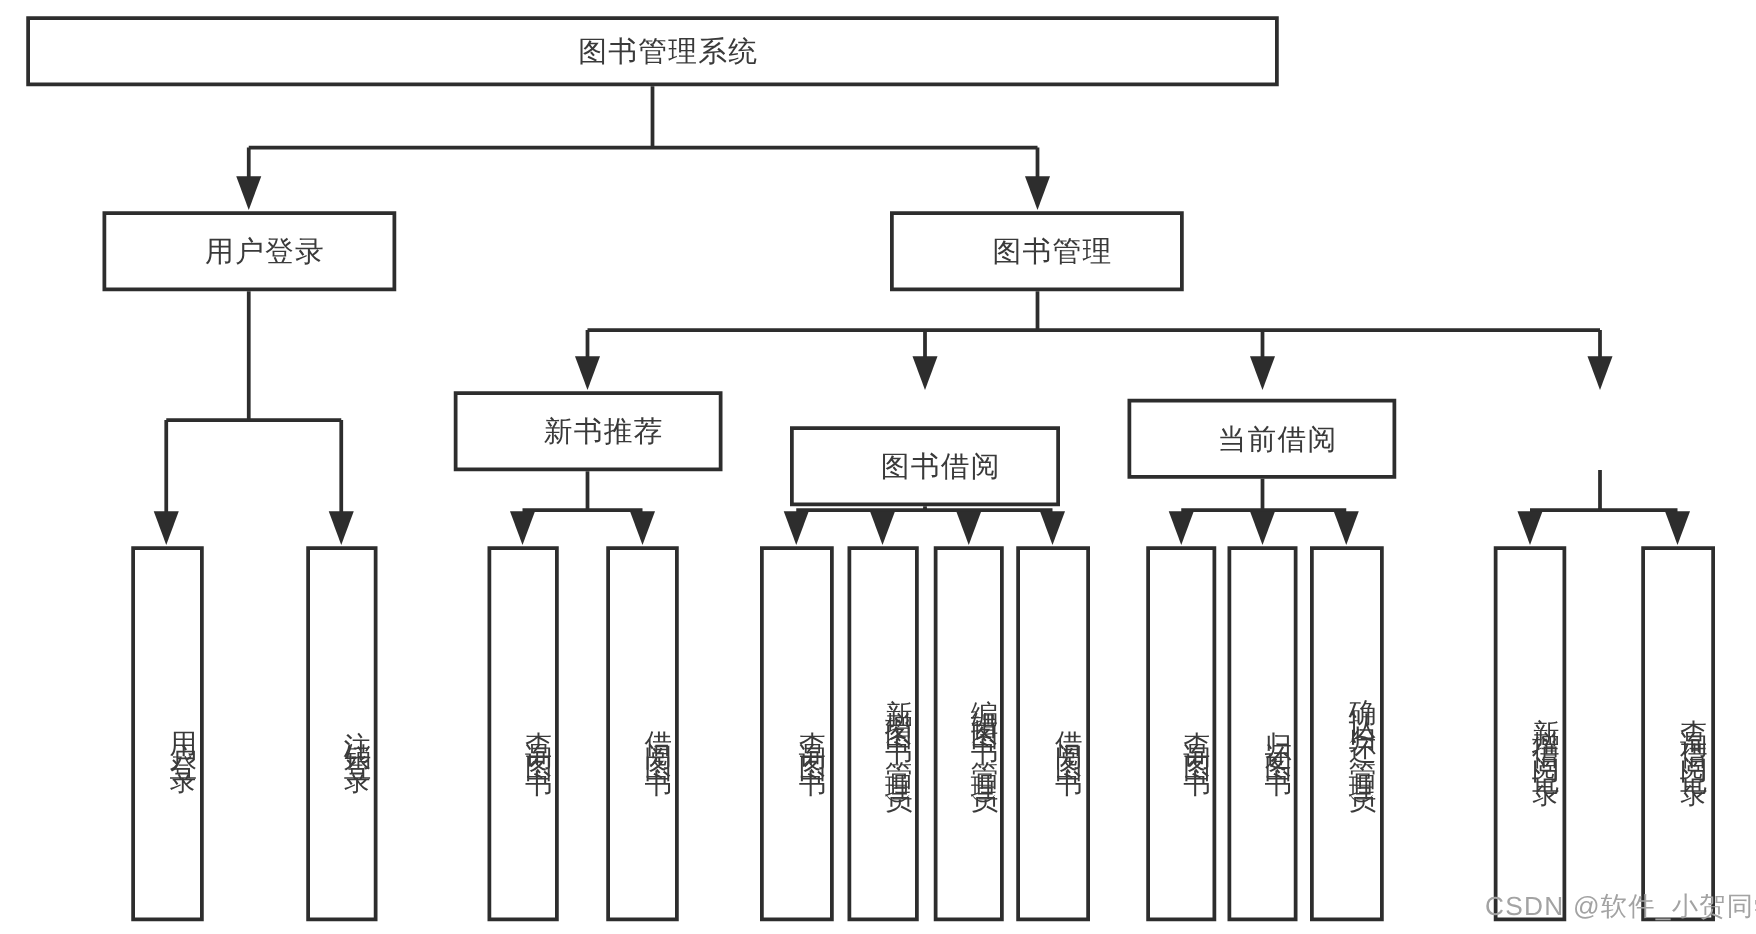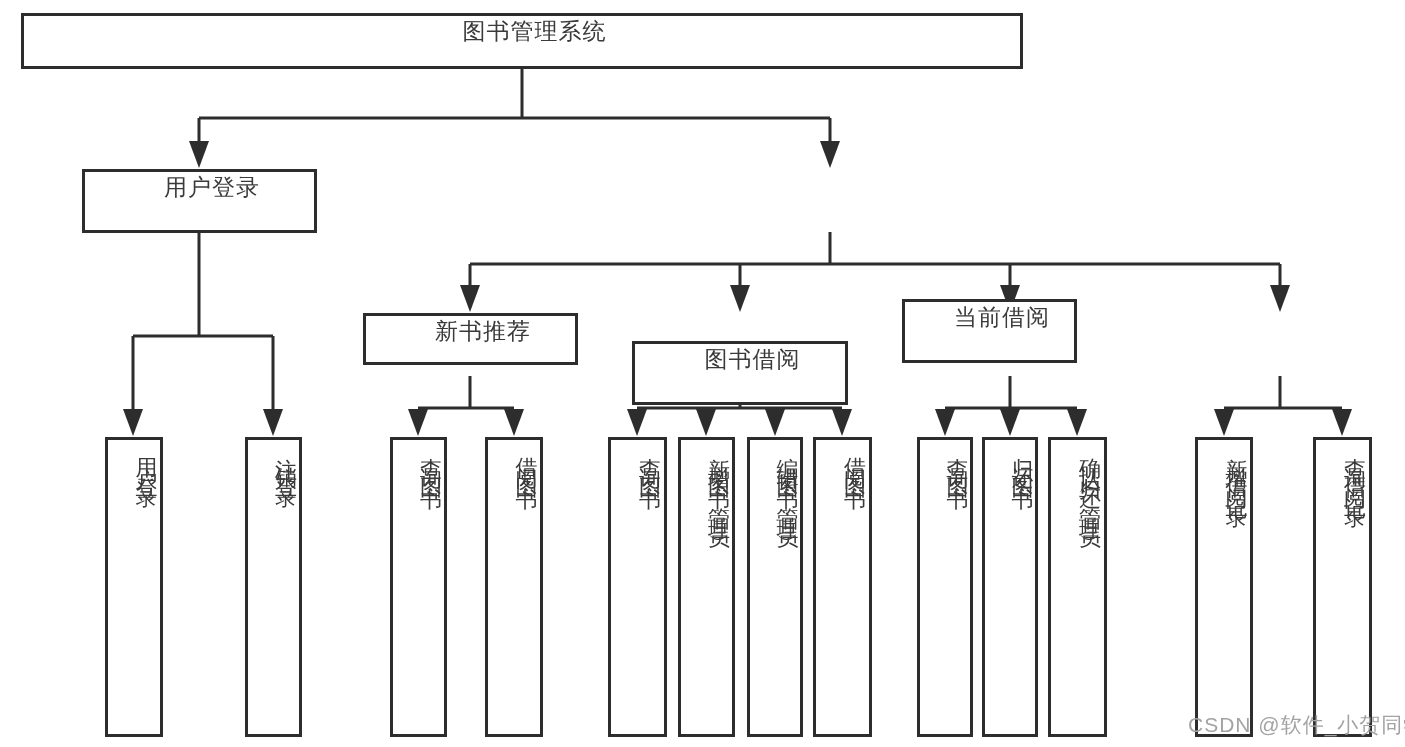--- a/index.html
+++ b/index.html
@@ -9,21 +9,21 @@
     background:#ffffff;
     font-family:"Liberation Sans", sans-serif;
     overflow:hidden;
   }
   svg.wires { position:absolute; left:0; top:0; width:1405px; height:747px; }
   .node {
     position:absolute;
     box-sizing:border-box;
     border:3px solid #2d2d2d;
     background:#ffffff;
-    display:flex; align-items:flex-start; justify-content:center;
+    display:flex; align-items:center; justify-content:center;
     color:#3a3a3a;
     padding-left:25px;
   }
   .node.h { font-size:23px; letter-spacing:1px; }
   .node.v span {
     writing-mode:vertical-rl;
     text-orientation:mixed;
     font-size:22px;
     letter-spacing:10px;
     line-height:1;
@@ -82,28 +82,31 @@
     </g>
   </svg>
 
   <div class="node h" style="left:21px; top:13px; width:1002px; height:56px;">
     <span>图书管理系统</span>
   </div>
 
   <div class="node h" style="left:82px; top:169px; width:235px; height:64px;">
     <span>用户登录</span>
   </div>
+  <div class="node h" style="left:712px; top:169px; width:235px; height:64px;">
+    <span>图书管理</span>
+  </div>
 
-  <div class="node h" style="left:363px; top:313px; width:215px; height:52px;">
+  <div class="node h" style="left:363px; top:313px; width:215px; height:64px;">
     <span>新书推荐</span>
   </div>
   <div class="node h" style="left:632px; top:313px; width:216px; height:64px;margin-top:28px;">
     <span>图书借阅</span>
   </div>
-  <div class="node h" style="left:902px; top:299px; width:175px; height:64px;">
+  <div class="node h" style="left:902px; top:319px; width:215px; height:64px;">
     <span>当前借阅</span>
   </div>
 
   <div class="node v" style="left:105px; top:437px; width:58px; height:300px;">
     <span>用户登录</span>
   </div>
   <div class="node v" style="left:245px; top:437px; width:57px; height:300px;">
     <span>注销登录</span>
   </div>
 

